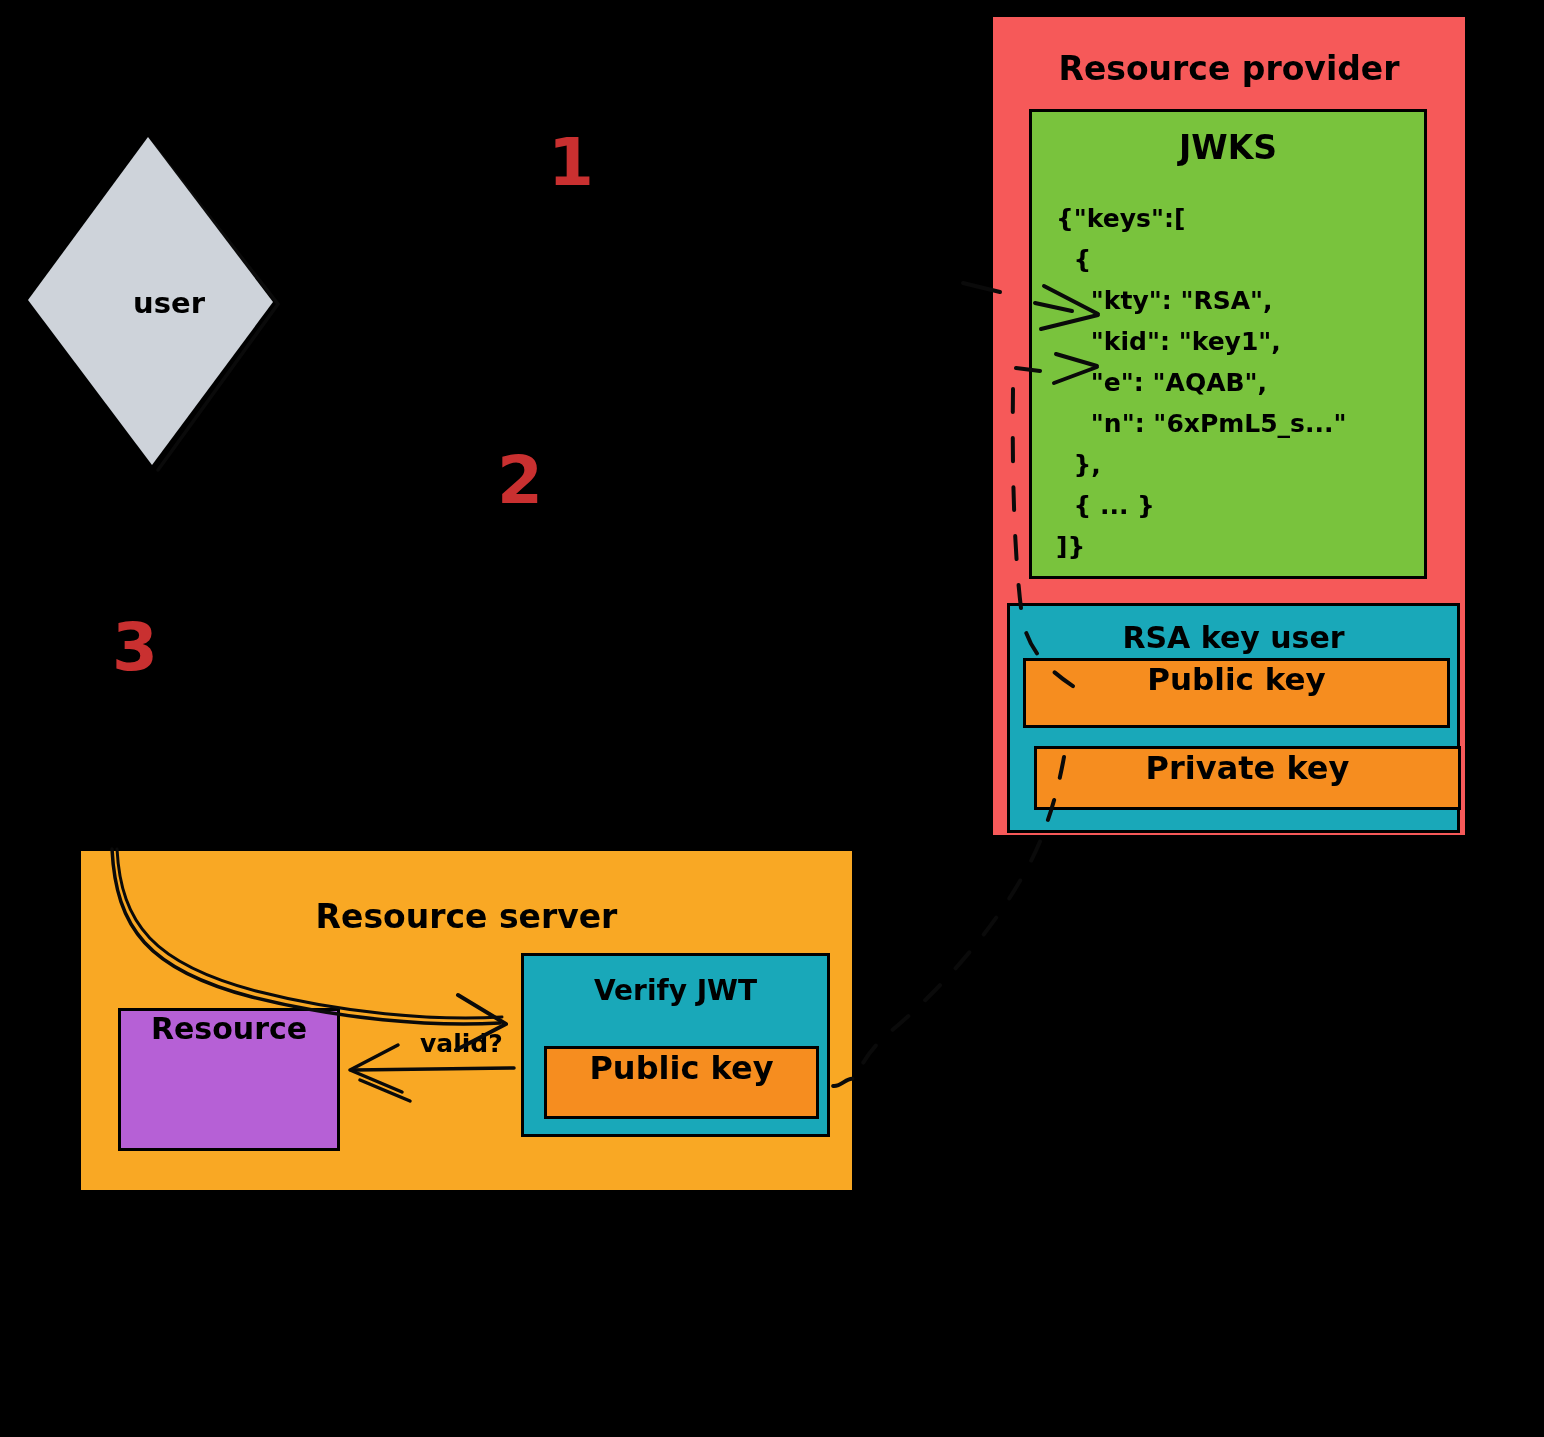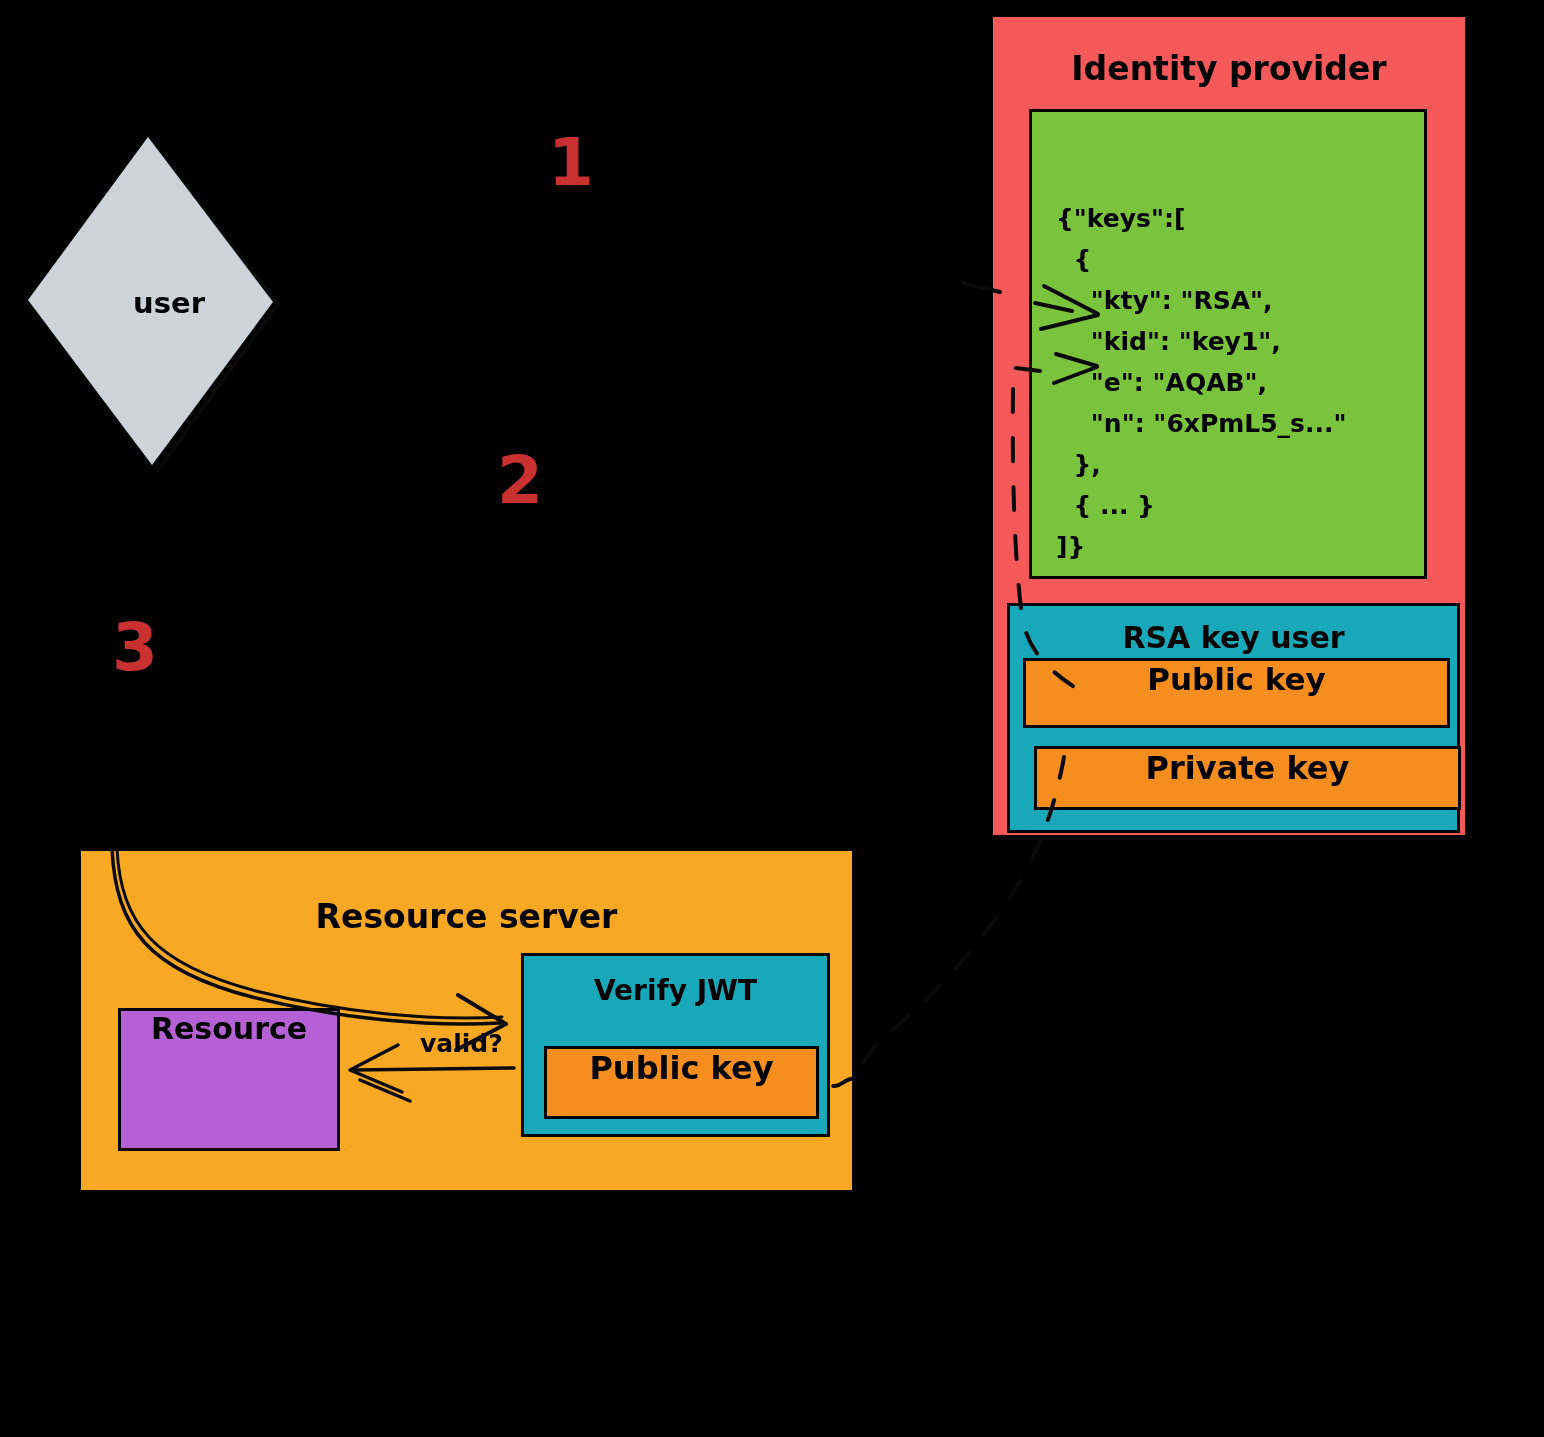--- a/index.html
+++ b/index.html
@@ -53,23 +53,24 @@
     <polygon points="148,137 273,302 152,465 28,300" fill="#ced3da"></polygon>
   </svg>
 
   <div class="abs user-label">user</div>
 
   <div class="step" id="step1">1</div>
   <div class="step" id="step2">2</div>
   <div class="step" id="step3">3</div>
 
   <div class="abs box" id="idp">
-    <div class="abs idp-title">Identity provider</div>
+    <div class="abs idp-title">Resource provider</div>
 
     <div class="abs box" id="jwks">
+      <div class="abs jwks-title">JWKS</div>
       <div class="abs jwks-json">
         <div class="jl">{"keys":[</div>
         <div class="jl">  {</div>
         <div class="jl">    "kty": "RSA",</div>
         <div class="jl">    "kid": "key1",</div>
         <div class="jl">    "e": "AQAB",</div>
         <div class="jl">    "n": "6xPmL5_s..."</div>
         <div class="jl">  },</div>
         <div class="jl">  { ... }</div>
         <div class="jl">]}</div>

